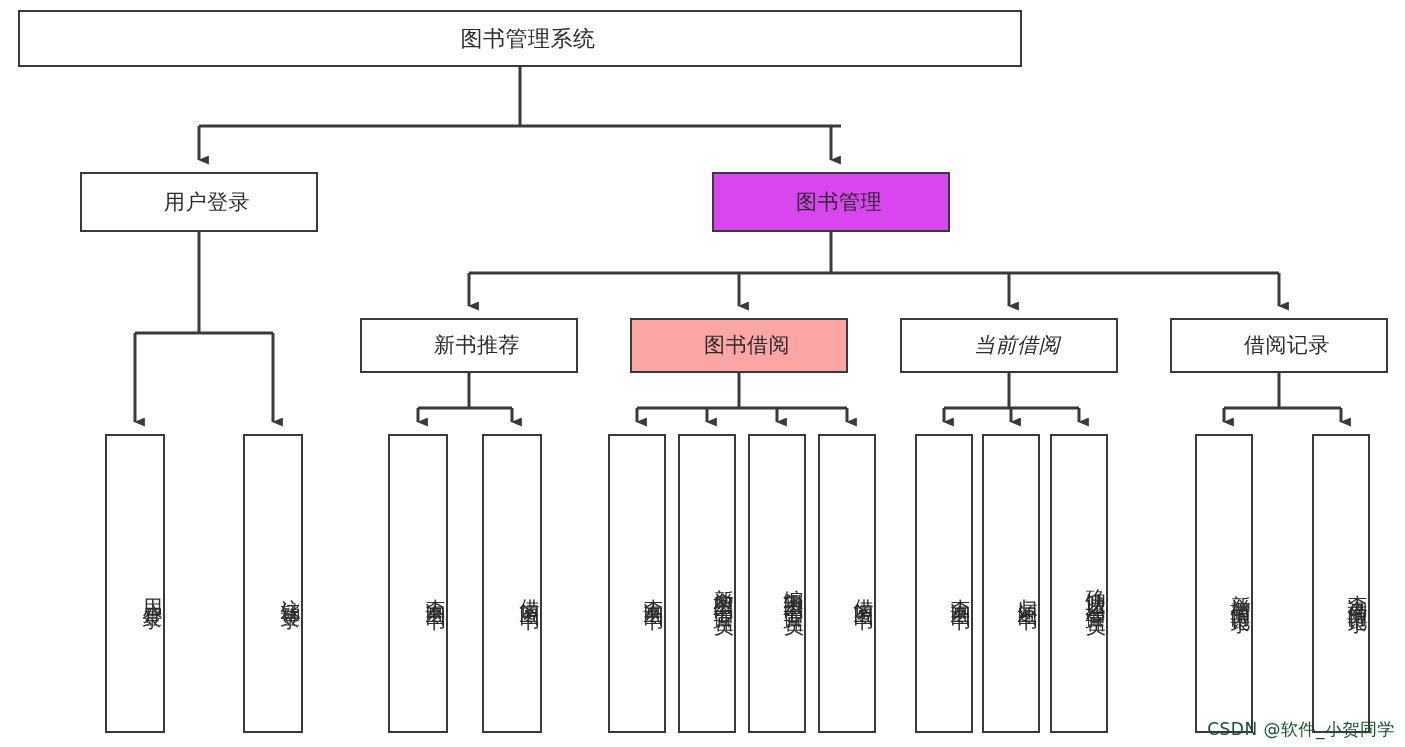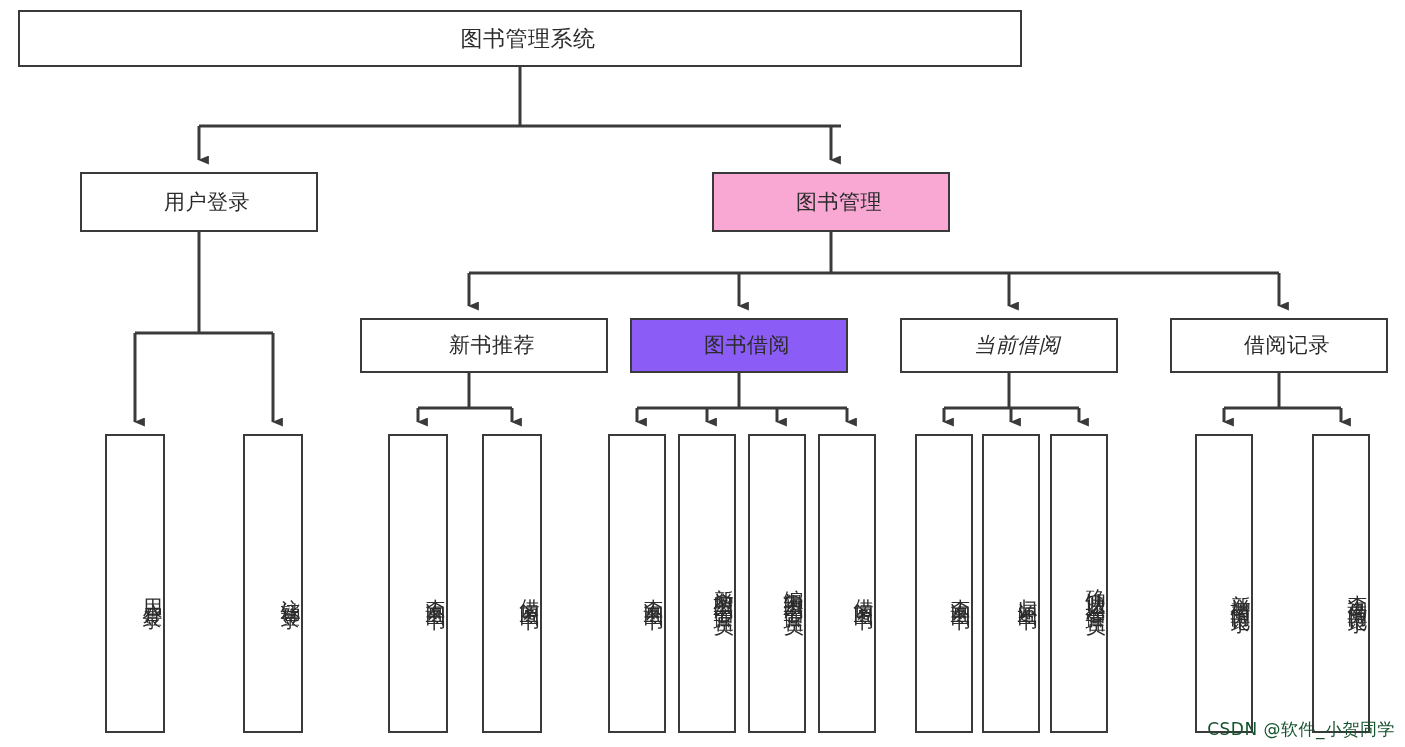--- a/index.html
+++ b/index.html
@@ -116,24 +116,24 @@
       <path d="M1279,373 L1279,408"></path>
       <path d="M1224,408 L1341,408"></path>
       <path d="M1224,408 L1224,422" marker-end="url(#arrow)"></path>
       <path d="M1341,408 L1341,422" marker-end="url(#arrow)"></path>
     </g>
   </svg>
 
   <div class="node h root" style="left: 18px; top: 10px; width: 1004px; height: 57px; border-color: rgb(58, 58, 58); color: rgb(43, 43, 43); background: rgb(255, 255, 255);">图书管理系统</div>
 
   <div class="node h" style="left: 80px; top: 172px; width: 238px; height: 60px; border-color: rgb(58, 58, 58); color: rgb(43, 43, 43); background: rgb(255, 255, 255);">用户登录</div>
-  <div class="node h" style="left: 712px; top: 172px; width: 238px; height: 60px; border-color: rgb(58, 58, 58); color: rgb(43, 43, 43); background: #f9a8d4;">图书管理</div>
+  <div class="node h" style="left: 712px; top: 172px; width: 238px; height: 60px; border-color: rgb(58, 58, 58); color: rgb(43, 43, 43); background: #d946ef;">图书管理</div>
 
-  <div class="node h" style="left: 360px; top: 318px; width: 248px; height: 55px; border-color: rgb(58, 58, 58); color: rgb(43, 43, 43); background: rgb(255, 255, 255);">新书推荐</div>
-  <div class="node h" style="left: 630px; top: 318px; width: 218px; height: 55px; border-color: rgb(58, 58, 58); color: rgb(43, 43, 43); background: #8b5cf6;">图书借阅</div>
+  <div class="node h" style="left: 360px; top: 318px; width: 218px; height: 55px; border-color: rgb(58, 58, 58); color: rgb(43, 43, 43); background: rgb(255, 255, 255);">新书推荐</div>
+  <div class="node h" style="left: 630px; top: 318px; width: 218px; height: 55px; border-color: rgb(58, 58, 58); color: rgb(43, 43, 43); background: #fca5a5;">图书借阅</div>
   <div class="node h" style="left: 900px; top: 318px; width: 218px; height: 55px; border-color: rgb(58, 58, 58); color: rgb(43, 43, 43); background: rgb(255, 255, 255); font-style: italic;">当前借阅</div>
   <div class="node h" style="left: 1170px; top: 318px; width: 218px; height: 55px; border-color: rgb(58, 58, 58); color: rgb(43, 43, 43); background: rgb(255, 255, 255); text-align: right;">借阅记录</div>
 
   <div class="node leaf" style="left: 105px; top: 434px; width: 60px; height: 299px; border-color: rgb(58, 58, 58); color: rgb(43, 43, 43); background: rgb(255, 255, 255);">用户登录</div>
   <div class="node leaf" style="left: 243px; top: 434px; width: 60px; height: 299px; border-color: rgb(58, 58, 58); color: rgb(43, 43, 43); background: rgb(255, 255, 255);">注销登录</div>
   <div class="node leaf" style="left: 388px; top: 434px; width: 60px; height: 299px; border-color: rgb(58, 58, 58); color: rgb(43, 43, 43); background: rgb(255, 255, 255);">查询图书</div>
   <div class="node leaf" style="left: 482px; top: 434px; width: 60px; height: 299px; border-color: rgb(58, 58, 58); color: rgb(43, 43, 43); background: rgb(255, 255, 255);">借阅图书</div>
   <div class="node leaf" style="left: 608px; top: 434px; width: 58px; height: 299px; border-color: rgb(58, 58, 58); color: rgb(43, 43, 43); background: rgb(255, 255, 255);">查询图书</div>
   <div class="node leaf" style="left: 678px; top: 434px; width: 58px; height: 299px; border-color: rgb(58, 58, 58); color: rgb(43, 43, 43); background: rgb(255, 255, 255);">新增图书（管理员）</div>
   <div class="node leaf" style="left: 748px; top: 434px; width: 58px; height: 299px; border-color: rgb(58, 58, 58); color: rgb(43, 43, 43); background: rgb(255, 255, 255);">编辑图书（管理员）</div>

